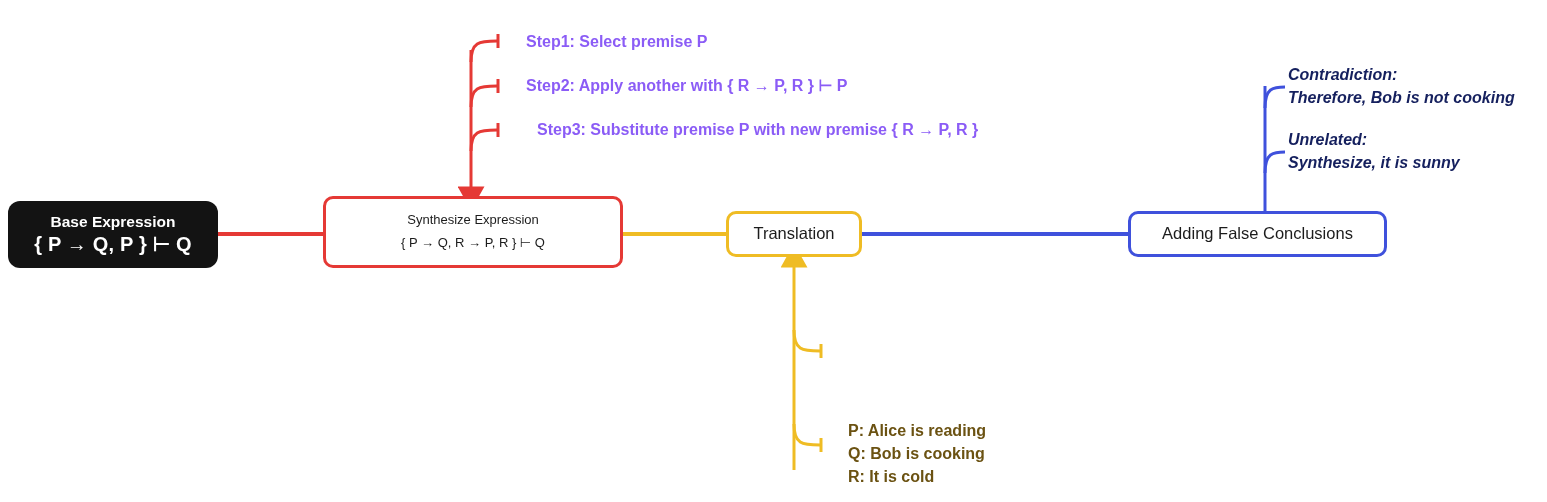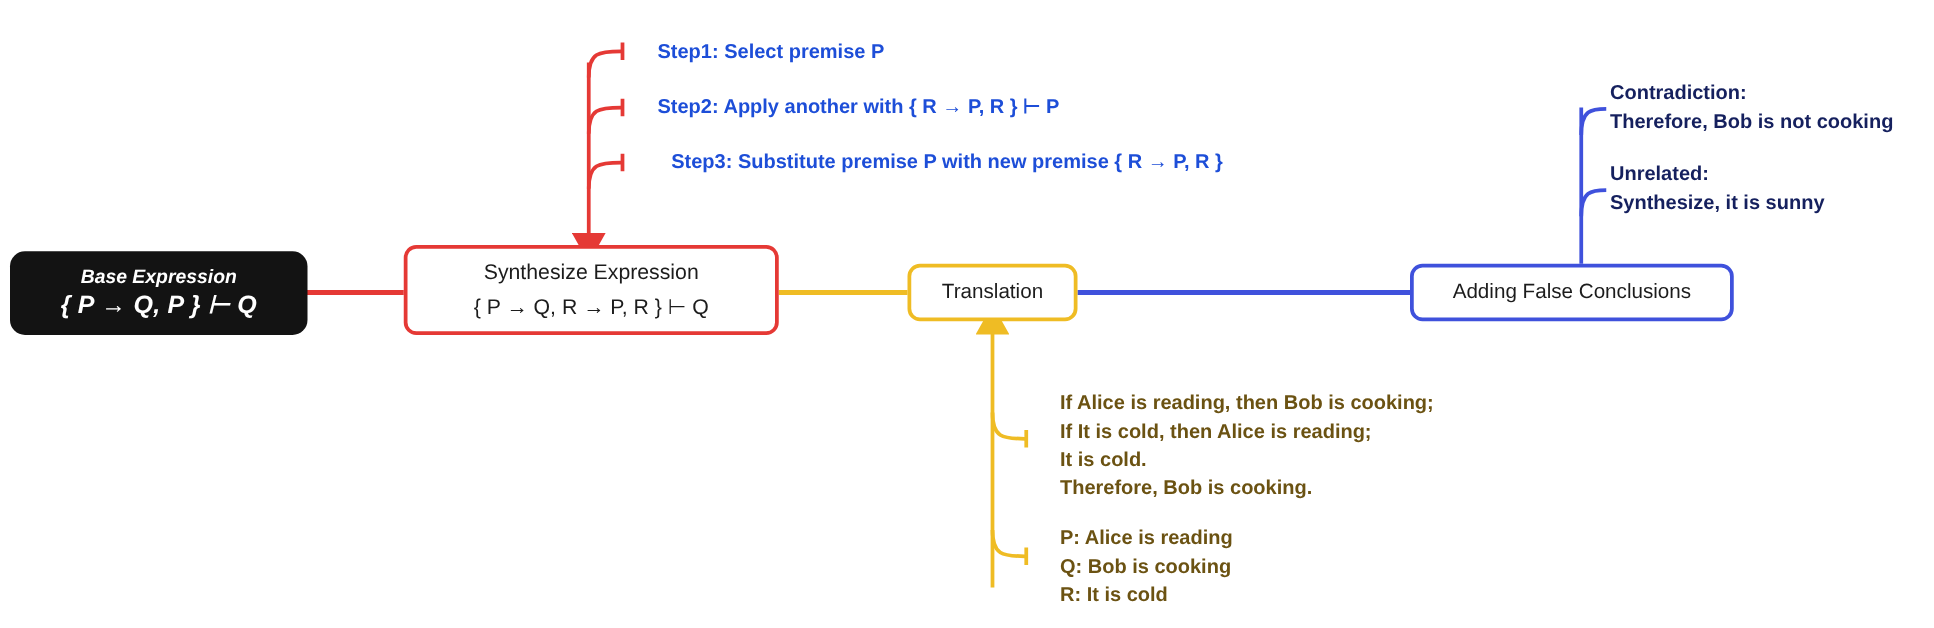--- a/index.html
+++ b/index.html
@@ -40,40 +40,39 @@
   }
   .node .line1, .node .line2 {
     display: block;
     white-space: nowrap;
   }
 
   
   #node-base {
     left: 8px;
     top: 201px;
-    width: 238px;
+    width: 210px;
     height: 67px;
     background: #131313;
     color: #ffffff;
     font-weight: bold;
     font-size: 15.5px;
     border-radius: 12px;
-    font-style: italic;
   }
   #node-base .line2 { font-size: 20px; letter-spacing: .2px; }
 
   
   #node-synth {
     left: 323px;
     top: 196px;
     width: 300px;
     height: 72px;
     border: 3px solid #E53935;
     color: #1c1c1c;
-    font-size: 17px;
+    font-size: 13px;
   }
   #node-synth .line2 { margin-top: 6px; }
 
   
   #node-translation {
     left: 726px;
     top: 211px;
     width: 136px;
     height: 46px;
     border: 3px solid #EFBC24;
@@ -92,23 +91,23 @@
     font-size: 16.5px;
   }
 
   
   .leaf {
     position: absolute;
     white-space: pre;
     line-height: 22.8px;
     font-size: 16px;
   }
-  .leaf-red   { color: #1d4ed8; font-weight: bold; }
+  .leaf-red   { color: #8b5cf6; font-weight: bold; }
   .leaf-gold  { color: #6b5212; font-weight: bold; }
-  .leaf-blue  { color: #15205e; font-weight: bold; }
+  .leaf-blue  { color: #15205e; font-weight: bold; font-style: italic; }
 
   #leaf-step1 { left: 526px; top: 31px; }
   #leaf-step2 { left: 526px; top: 75px; }
   #leaf-step3 { left: 537px; top: 119px; }
 
   #leaf-translation-text { left: 848px; top: 312px; }
   #leaf-atoms            { left: 848px; top: 420px; }
 
   #leaf-contradiction { left: 1288px; top: 64px; }
   #leaf-unrelated     { left: 1288px; top: 129px; }
@@ -174,24 +173,20 @@
   </div>
 
   <div class="node" id="node-conclusions">
     <span class="line1">Adding False Conclusions</span>
   </div>
 
   <div class="leaf leaf-red" id="leaf-step1">Step1: Select premise P</div>
   <div class="leaf leaf-red" id="leaf-step2">Step2: Apply another with { R → P, R } ⊢ P</div>
   <div class="leaf leaf-red" id="leaf-step3">Step3: Substitute premise P with new premise { R → P, R }</div>
 
-  <div class="leaf leaf-gold" id="leaf-translation-text">If Alice is reading, then Bob is cooking;
-If It is cold, then Alice is reading;
-It is cold.
-Therefore, Bob is cooking.</div>
   <div class="leaf leaf-gold" id="leaf-atoms">P: Alice is reading
 Q: Bob is cooking
 R: It is cold</div>
 
   <div class="leaf leaf-blue" id="leaf-contradiction">Contradiction:
 Therefore, Bob is not cooking</div>
   <div class="leaf leaf-blue" id="leaf-unrelated">Unrelated:
 Synthesize, it is sunny</div>
 
 </div>

